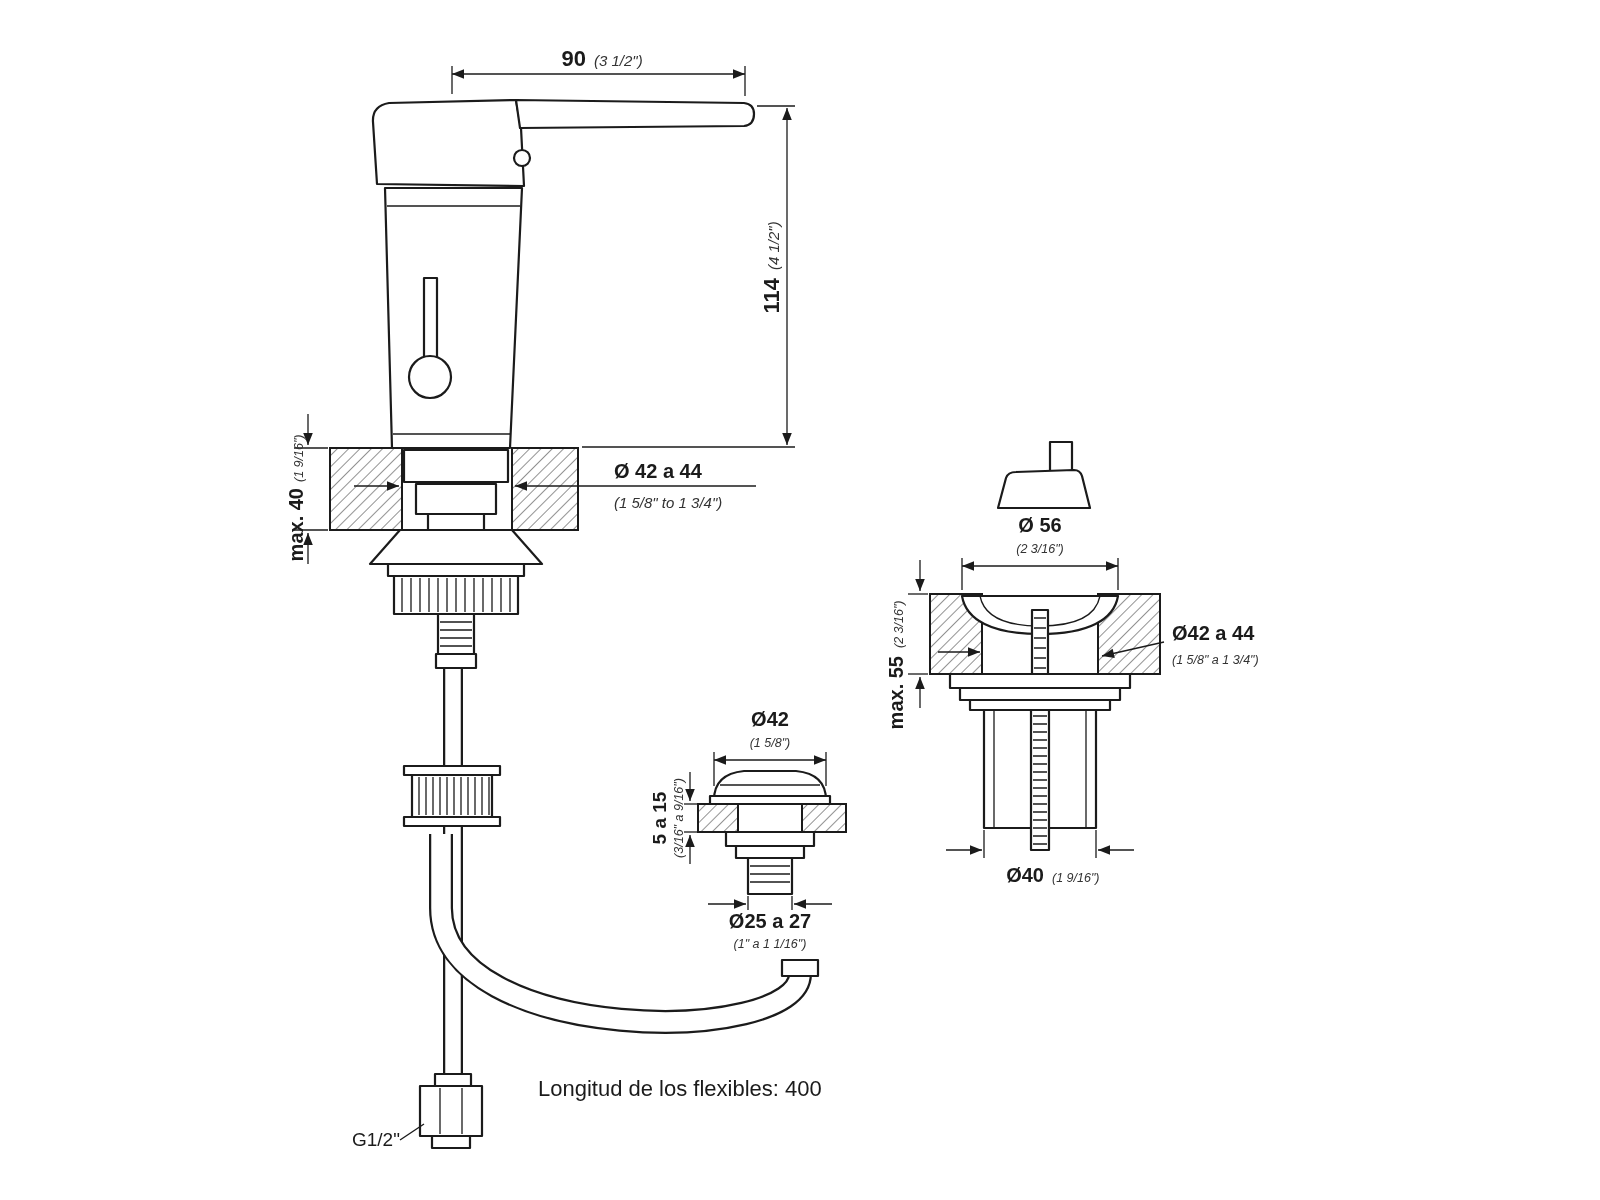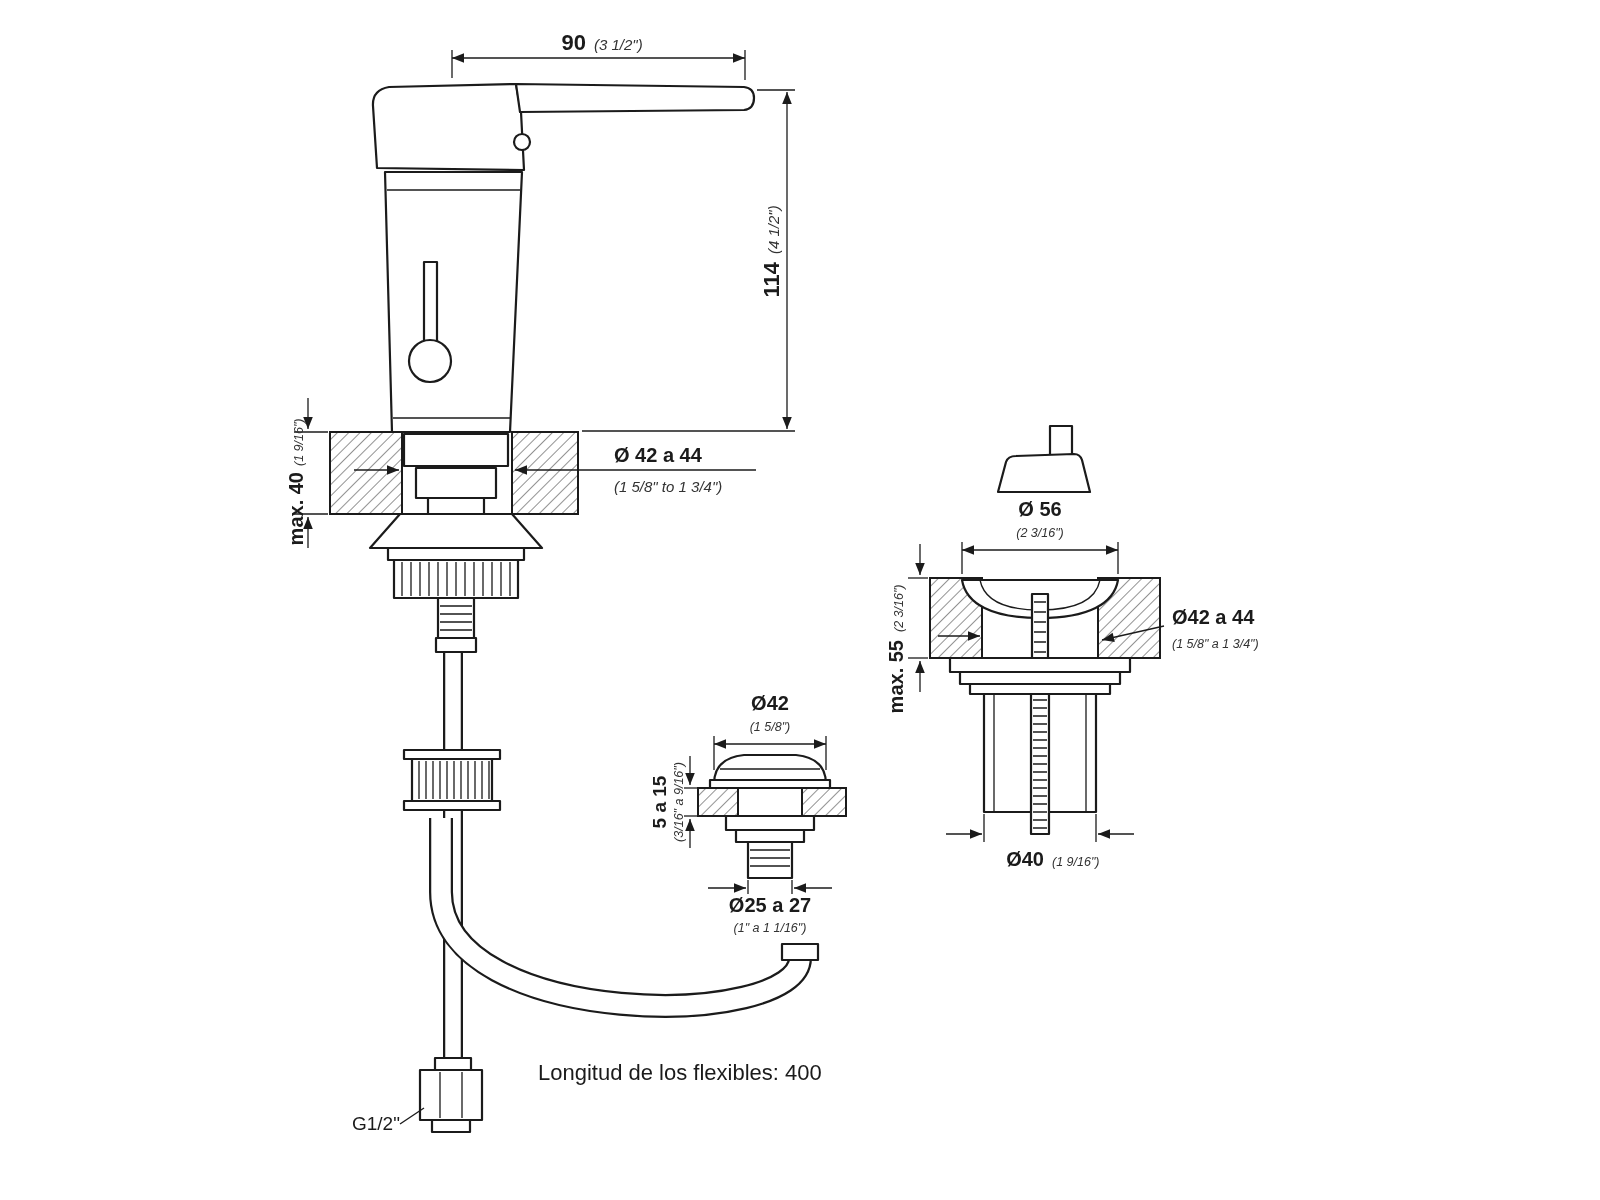--- a/index.html
+++ b/index.html
@@ -1,16 +1,16 @@
 <!DOCTYPE html>
 <html><head>
 <meta charset="utf-8">
 <style>
   html,body { margin:0; padding:0; background:#ffffff; }
-  .page { width:1600px; height:1180px; background:#ffffff; position:relative; overflow:hidden; }
+  .page { width:1600px; height:1180px; background:#ffffff; position:relative; overflow:hidden;margin-top:16px; }
   svg { display:block; }
   .olw { fill:#ffffff; stroke:#1b1b1b; stroke-width:2.2; stroke-linejoin:round; }
   .thin{ fill:none; stroke:#1b1b1b; stroke-width:1.3; }
   .hatchfill { fill:url(#hatch); stroke:#1b1b1b; stroke-width:2; }
   .tube-o  { fill:none; stroke:#1b1b1b; stroke-width:24; }
   .tube-i  { fill:none; stroke:#ffffff; stroke-width:19.5; }
   .tube-o2 { fill:none; stroke:#1b1b1b; stroke-width:20; }
   .tube-i2 { fill:none; stroke:#ffffff; stroke-width:15.5; }
   
   text { fill:#1b1b1b; }

